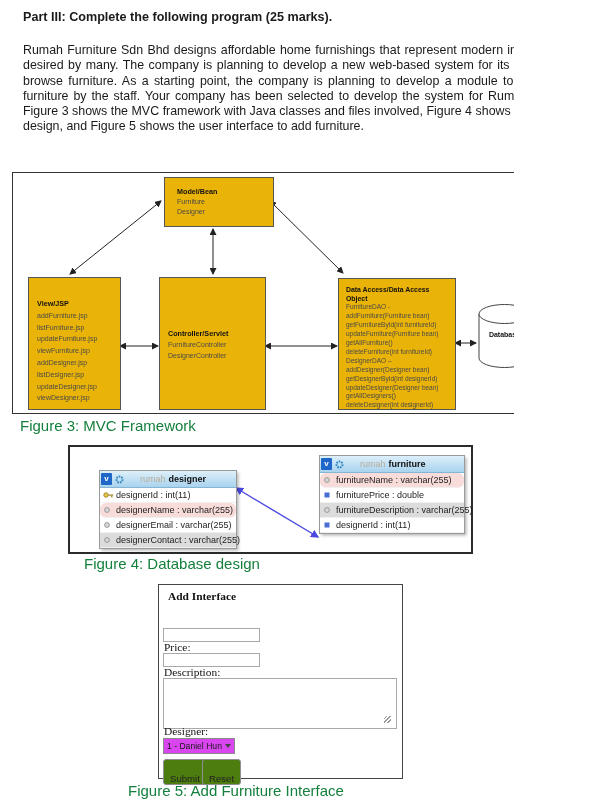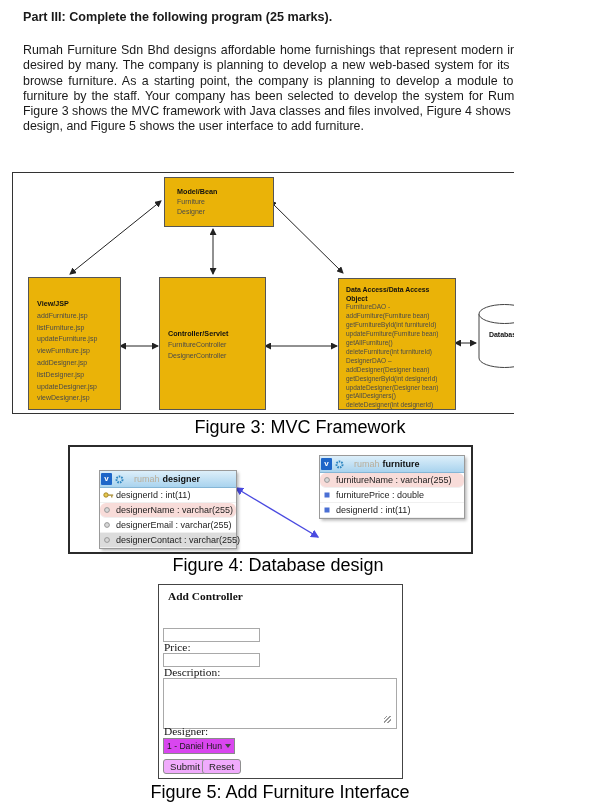--- a/index.html
+++ b/index.html
@@ -16,47 +16,47 @@
   #mb-box .inner{padding:9px 0 0 12px;}
   #view-box{left:15px;top:104px;width:91px;height:131px;}
   #view-box .inner{padding:20px 0 0 8px;line-height:11.8px;}
   #ctrl-box{left:146px;top:104px;width:105px;height:131px;}
   #ctrl-box .inner{padding:50px 0 0 8px;line-height:11px;}
   #dao-box{left:325px;top:105px;width:116px;height:130px;}
   #dao-box .inner{padding:6px 0 0 7px;font-size:6.5px;line-height:8.9px;}
   #dao-box .btitle{font-size:6.9px;line-height:9.2px;width:92px;}
   #cyl{left:465px;top:130px;width:53px;height:66px;}
   #cyl-label{left:465px;top:158px;width:53px;text-align:center;font-size:7px;font-weight:bold;color:#111;}
-  .caption{font-size:18px;color:#000000;text-align:center;}
+  .caption{font-size:15px;color:#15803d;text-align:left;}
   #cap3{left:20px;top:417px;width:560px;}
   
   #fig4{left:68px;top:445px;width:401px;height:105px;border:2px solid #2b2b2b;background:#fff;}
   .dbtable{position:absolute;border:1px solid #9a9a9a;background:#fff;box-shadow:1.5px 1.5px 3px rgba(0,0,0,.3);font-size:9px;}
   .dbhead{height:16px;background:linear-gradient(#ddeffa,#a9d3ee);border-bottom:1px solid #85b6d6;display:flex;align-items:center;position:relative;}
   .vbox{display:inline-block;width:11px;height:12px;background:#1e66c8;color:#fff;font-size:8px;font-weight:bold;text-align:center;line-height:12px;margin:0 3px 0 1px;border-radius:1px;}
-  .schema{color:#b9ae9b;margin-left:10px;}
+  .schema{color:#b9ae9b;margin-left:16px;}
   .tname{font-weight:bold;color:#101010;margin-left:3px;}
   .dbrow{height:14px;display:flex;align-items:center;padding-left:3px;border-bottom:1px solid #f0f0f0;white-space:nowrap;}
   .bg-pink{background:#f8dcd9;border-radius:6px;}
   .bg-gray{background:#dcdcdc;}
   .ic{display:inline-flex;width:11px;justify-content:flex-start;margin-right:2px;}
   .collabel{color:#1c1c1c;}
   #designer-table{left:29px;top:23px;width:136px;}
   #furniture-table{left:249px;top:8px;width:144px;}
-  #cap4{left:68px;top:555px;width:420px;}
+  #cap4{left:84px;top:555px;width:420px;}
   
   #fig5{left:158px;top:584px;width:243px;height:193px;border:1.5px solid #444;background:#fff;font-family:"Liberation Serif",serif;}
   #fig5 .flabel{position:absolute;font-size:11.4px;color:#111;}
   #form-title{left:9px;top:5px;font-size:12.4px;font-weight:bold;}
   .tinput{position:absolute;width:95px;height:12px;border:1px solid #a9a9a9;background:#fff;padding:0;}
   #desc-area{position:absolute;left:4px;top:93px;width:228px;height:45px;border:1px solid #a9a9a9;background:#fff;resize:none;}
   #resize-grip{position:absolute;left:225px;top:131px;width:7px;height:7px;background:repeating-linear-gradient(135deg,transparent 0 1.6px,#999 1.6px 2.6px);}
   #designer-select{position:absolute;left:4px;top:153px;width:67px;height:14px;border:1px solid #8a8a8a;background:#d946ef;font-family:"Liberation Sans",sans-serif;font-size:8.6px;display:flex;align-items:center;padding-left:3px;}
   #select-caret{position:absolute;right:3px;top:5px;width:0;height:0;border-left:3px solid transparent;border-right:3px solid transparent;border-top:4px solid #444;}
-  .fbtn{position:absolute;height:15px;font-family:"Liberation Sans",sans-serif;font-size:9.6px;color:#222;background:#f0abfc;border:1px solid #8f8f8f;border-radius:3px;padding:0 6px;line-height:13px;}
+  .fbtn{position:absolute;height:15px;font-family:"Liberation Sans",sans-serif;font-size:9.6px;color:#222;background:#4d7c0f;border:1px solid #8f8f8f;border-radius:3px;padding:12px 6px;line-height:13px;}
   #submit-btn{left:4px;top:174px;}
   #reset-btn{left:43px;top:174px;}
   #cap5{left:128px;top:782px;width:304px;}
   svg{display:block;}
 </style>
 </head>
 <body>
 
 <div id="page">
 
@@ -215,34 +215,42 @@
         <span class="collabel">furnitureName : varchar(255)</span>
       </div>
       <div class="dbrow">
         <span class="ic">
             <svg width="11" height="8">
               <rect x="1.5" y="1.5" width="5" height="5" fill="#4a6fd4"></rect>
             </svg>
           </span>
         <span class="collabel">furniturePrice : double</span>
       </div>
+      <div class="dbrow bg-gray">
+        <span class="ic">
+            <svg width="11" height="8">
+              <circle cx="4" cy="4" r="2.4" fill="#d8d8d8" stroke="#8f8f8f" stroke-width="0.9"></circle>
+            </svg>
+          </span>
+        <span class="collabel">furnitureDescription : varchar(255)</span>
+      </div>
       <div class="dbrow">
         <span class="ic">
             <svg width="11" height="8">
               <rect x="1.5" y="1.5" width="5" height="5" fill="#4a6fd4"></rect>
             </svg>
           </span>
         <span class="collabel">designerId : int(11)</span>
       </div>
     </div>
   </div>
   <div class="abs caption" id="cap4">Figure 4: Database design</div>
 
   <div class="abs" id="fig5">
-    <div class="flabel" id="form-title">Add Controller</div>
+    <div class="flabel" id="form-title">Add Interface</div>
 
     <div class="flabel" style="left:5px;top:30px;margin-top:40px;">Name:</div>
     <input class="tinput" style="left: 4px; top: 43px;">
 
     <div class="flabel" style="left:5px;top:56px;">Price:</div>
     <input class="tinput" style="left: 4px; top: 68px;">
 
     <div class="flabel" style="left:5px;top:81px;">Description:</div>
     <textarea id="desc-area" style=""></textarea>
     <span id="resize-grip"></span>

